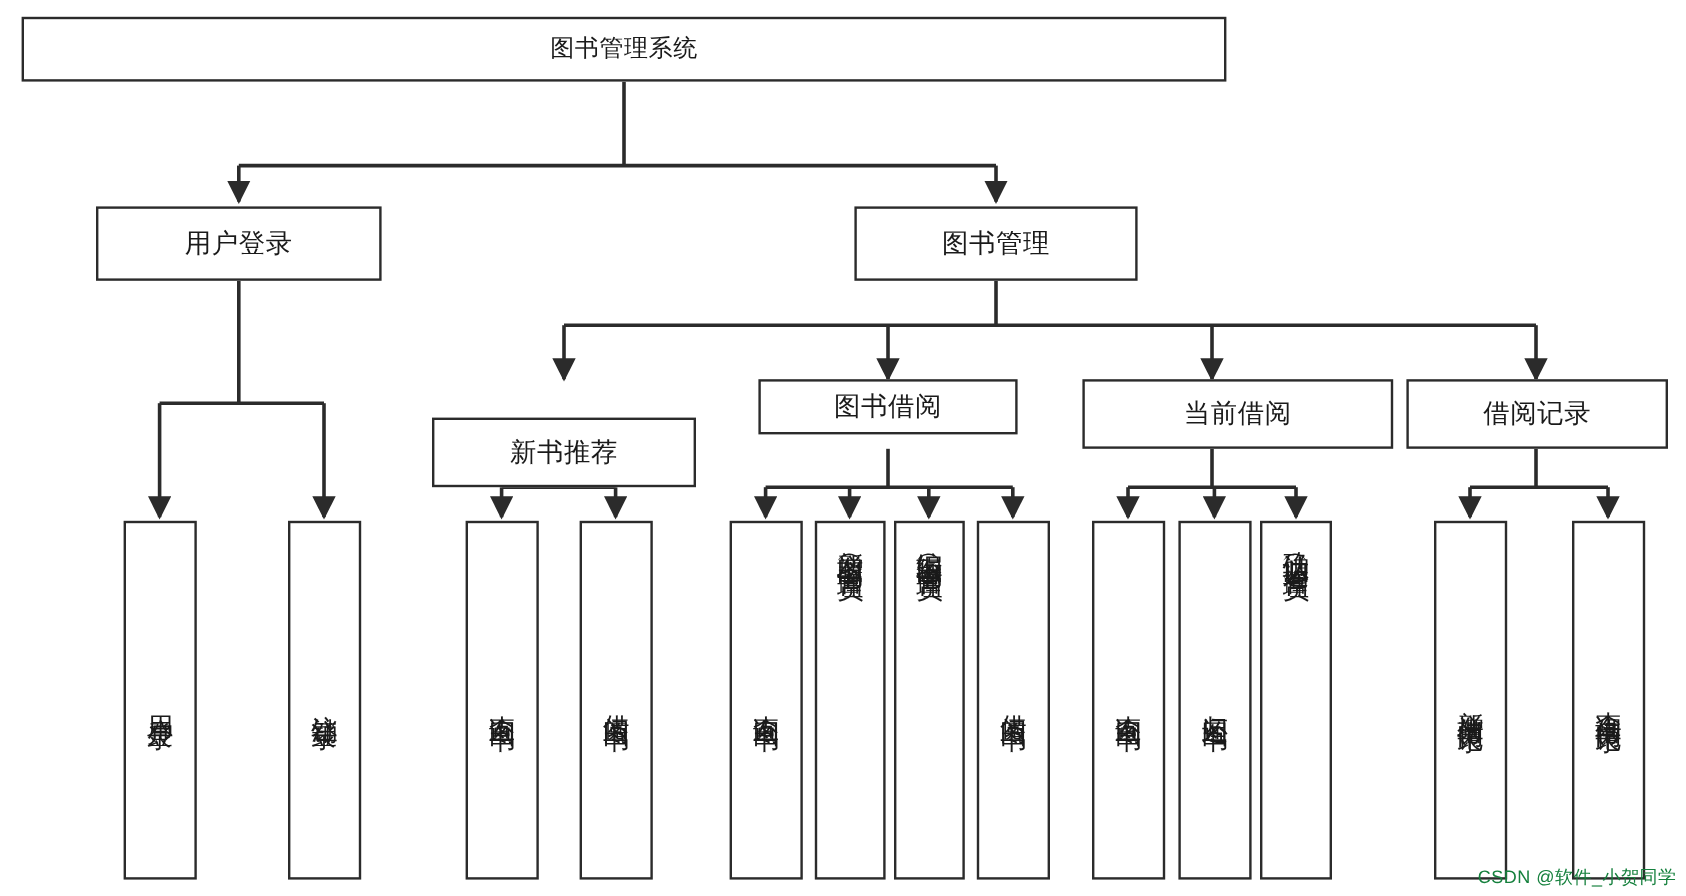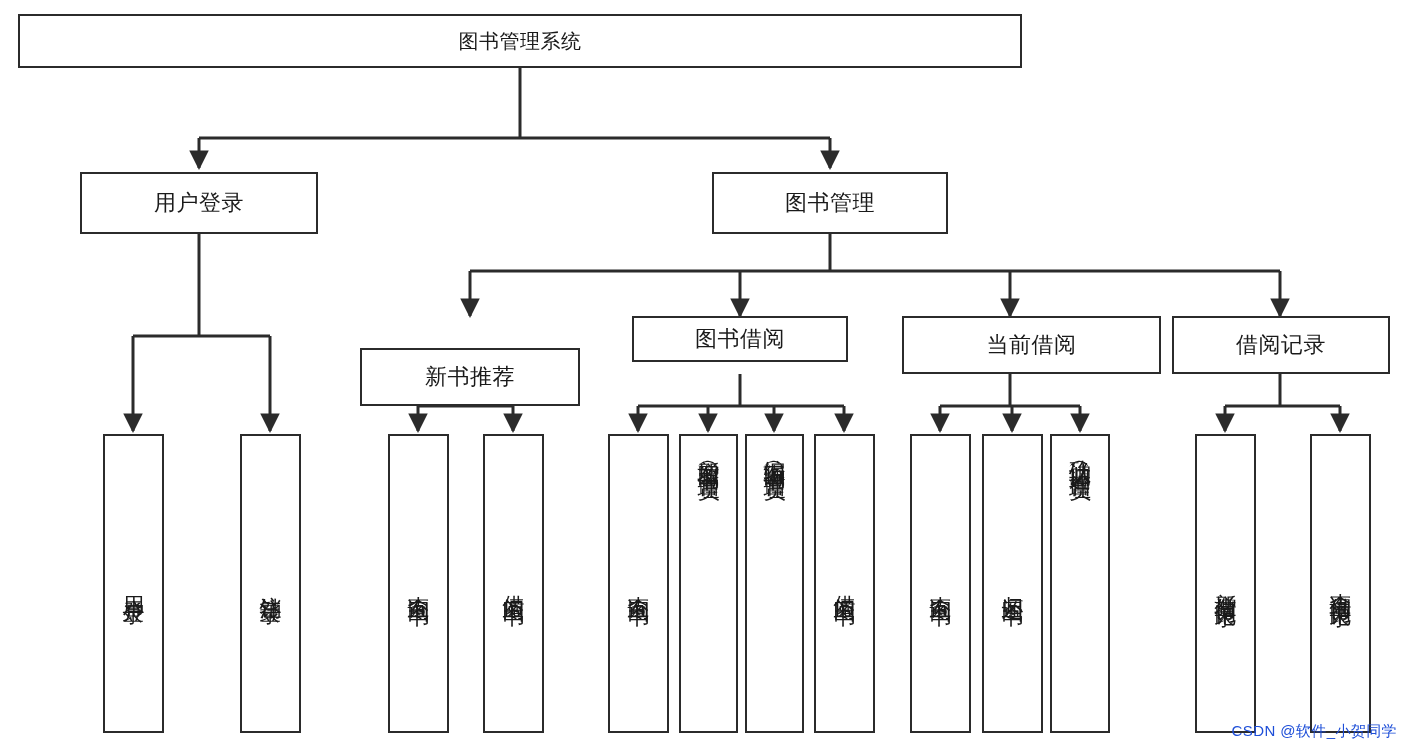--- a/index.html
+++ b/index.html
@@ -65,21 +65,21 @@
   }
   .node.vert.mid {
     align-items: center;
     padding-top: 0;
   }
   #watermark {
     position: absolute;
     right: 8px;
     bottom: 6px;
     font-size: 15px;
-    color: #1d4ed8;
+    color: #15803d;
     z-index: 5;
     white-space: nowrap;
     letter-spacing: 0.4px;
   }
 </style>
 </head>
 <body>
 
 <div id="canvas">
 

